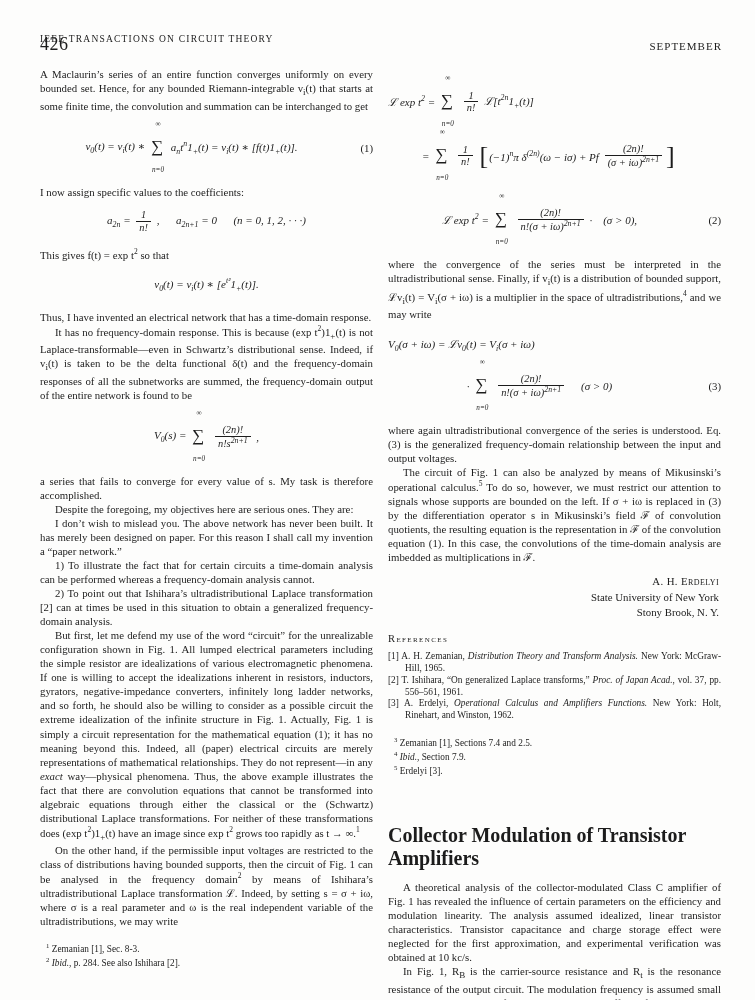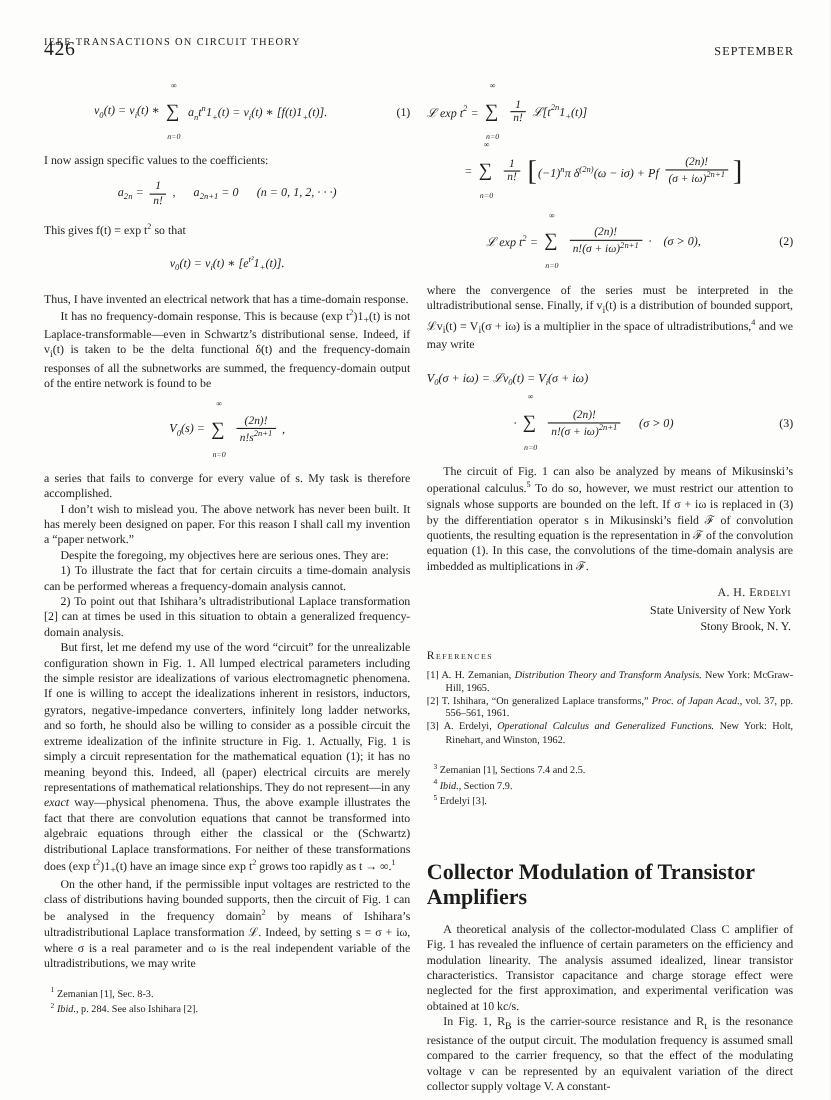--- a/index.html
+++ b/index.html
@@ -61,20 +61,21 @@
 <body>
 
 <div class="page">
   <div class="hdr">
     <span class="pgnum">426</span>
     <span class="jtitle">IEEE TRANSACTIONS ON CIRCUIT THEORY</span>
     <span class="issue">SEPTEMBER</span>
   </div>
   <div class="cols">
     <div class="col" id="col-left">
+        <p class="para">A Maclaurin’s series of an entire function converges uniformly on every bounded set. Hence, for any bounded Riemann-integrable v<sub>i</sub>(t) that starts at some finite time, the convolution and summation can be interchanged to get</p>
         <div class="eq">
           <div class="eq-line al-center has-num">
             <span class="mt">v<sub>0</sub>(t) = v<sub>i</sub>(t) ∗ </span>
             <span class="sum">
               <span class="lim">∞</span>
               <span class="sig">∑</span>
               <span class="lim">n=0</span>
             </span>
             <span class="mt"> a<sub>n</sub>t<sup>n</sup>1<sub>+</sub>(t) = v<sub>i</sub>(t) ∗ [f(t)1<sub>+</sub>(t)].</span>
             <span class="eqnum">(1)</span>
@@ -109,22 +110,22 @@
             </span>
             <span class="mt"> </span>
             <span class="frac">
               <span class="fn">(2n)!</span>
               <span class="fd">n!s<sup>2n+1</sup></span>
             </span>
             <span class="mt"> ,</span>
           </div>
         </div>
         <p class="para">a series that fails to converge for every value of s. My task is therefore accomplished.</p>
+        <p class="para ind">Despite the foregoing, my objectives here are serious ones. They are:</p>
         <p class="para ind">I don’t wish to mislead you. The above network has never been built. It has merely been designed on paper. For this reason I shall call my invention a “paper network.”</p>
-        <p class="para ind">Despite the foregoing, my objectives here are serious ones. They are:</p>
         <p class="para ind">1) To illustrate the fact that for certain circuits a time-domain analysis can be performed whereas a frequency-domain analysis cannot.</p>
         <p class="para ind">2) To point out that Ishihara’s ultradistributional Laplace transformation [2] can at times be used in this situation to obtain a generalized frequency-domain analysis.</p>
         <p class="para ind">But first, let me defend my use of the word “circuit” for the unrealizable configuration shown in Fig. 1. All lumped electrical parameters including the simple resistor are idealizations of various electromagnetic phenomena. If one is willing to accept the idealizations inherent in resistors, inductors, gyrators, negative-impedance converters, infinitely long ladder networks, and so forth, he should also be willing to consider as a possible circuit the extreme idealization of the infinite structure in Fig. 1. Actually, Fig. 1 is simply a circuit representation for the mathematical equation (1); it has no meaning beyond this. Indeed, all (paper) electrical circuits are merely representations of mathematical relationships. They do not represent—in any <i>exact</i> way—physical phenomena. Thus, the above example illustrates the fact that there are convolution equations that cannot be transformed into algebraic equations through either the classical or the (Schwartz) distributional Laplace transformations. For neither of these transformations does (exp t<sup>2</sup>)1<sub>+</sub>(t) have an image since exp t<sup>2</sup> grows too rapidly as t → ∞.<sup>1</sup></p>
         <p class="para ind">On the other hand, if the permissible input voltages are restricted to the class of distributions having bounded supports, then the circuit of Fig. 1 can be analysed in the frequency domain<sup>2</sup> by means of Ishihara’s ultradistributional Laplace transformation ℒ. Indeed, by setting s = σ + iω, where σ is a real parameter and ω is the real independent variable of the ultradistributions, we may write</p>
         <div class="fnotes">
           <div class="fnote"><sup>1</sup> Zemanian [1], Sec. 8-3.</div>
           <div class="fnote"><sup>2</sup> <i>Ibid.</i>, p. 284. See also Ishihara [2].</div>
         </div>
       </div>
     <div class="col" id="col-right">
@@ -196,31 +197,32 @@
             </span>
             <span class="mt"> </span>
             <span class="frac">
               <span class="fn">(2n)!</span>
               <span class="fd">n!(σ + iω)<sup>2n+1</sup></span>
             </span>
             <span class="mt">&nbsp;&nbsp;&nbsp;&nbsp;&nbsp;(σ &gt; 0)</span>
             <span class="eqnum">(3)</span>
           </div>
         </div>
+        <p class="para">where again ultradistributional convergence of the series is understood. Eq. (3) is the generalized frequency-domain relationship between the input and output voltages.</p>
         <p class="para ind">The circuit of Fig. 1 can also be analyzed by means of Mikusinski’s operational calculus.<sup>5</sup> To do so, however, we must restrict our attention to signals whose supports are bounded on the left. If σ + iω is replaced in (3) by the differentiation operator s in Mikusinski’s field ℱ of convolution quotients, the resulting equation is the representation in ℱ of the convolution equation (1). In this case, the convolutions of the time-domain analysis are imbedded as multiplications in ℱ.</p>
         <div class="sig">
           <div class="sig-name">A. H. Erdelyi</div>
           <div class="sig-line">State University of New York</div>
           <div class="sig-line">Stony Brook, N. Y.</div>
         </div>
         <div class="h-center">References</div>
         <div class="refs">
           <div class="ref">[1] A. H. Zemanian, <i>Distribution Theory and Transform Analysis.</i> New York: McGraw-Hill, 1965.</div>
           <div class="ref">[2] T. Ishihara, “On generalized Laplace transforms,” <i>Proc. of Japan Acad.</i>, vol. 37, pp. 556–561, 1961.</div>
-          <div class="ref">[3] A. Erdelyi, <i>Operational Calculus and Generalized Functions.</i> New York: Holt, Rinehart, and Winston, 1962.</div>
+          <div class="ref">[3] A. Erdelyi, <i>Operational Calculus and Amplifiers Functions.</i> New York: Holt, Rinehart, and Winston, 1962.</div>
         </div>
         <div class="fnotes">
           <div class="fnote"><sup>3</sup> Zemanian [1], Sections 7.4 and 2.5.</div>
           <div class="fnote"><sup>4</sup> <i>Ibid.</i>, Section 7.9.</div>
           <div class="fnote"><sup>5</sup> Erdelyi [3].</div>
         </div>
         <h2 class="h-section">Collector Modulation of Transistor Amplifiers</h2>
         <p class="para ind">A theoretical analysis of the collector-modulated Class C amplifier of Fig. 1 has revealed the influence of certain parameters on the efficiency and modulation linearity. The analysis assumed idealized, linear transistor characteristics. Transistor capacitance and charge storage effect were neglected for the first approximation, and experimental verification was obtained at 10 kc/s.</p>
         <p class="para ind">In Fig. 1, R<sub>B</sub> is the carrier-source resistance and R<sub>t</sub> is the resonance resistance of the output circuit. The modulation frequency is assumed small compared to the carrier frequency, so that the effect of the modulating voltage v can be represented by an equivalent variation of the direct collector supply voltage V. A constant-</p>
       </div>

